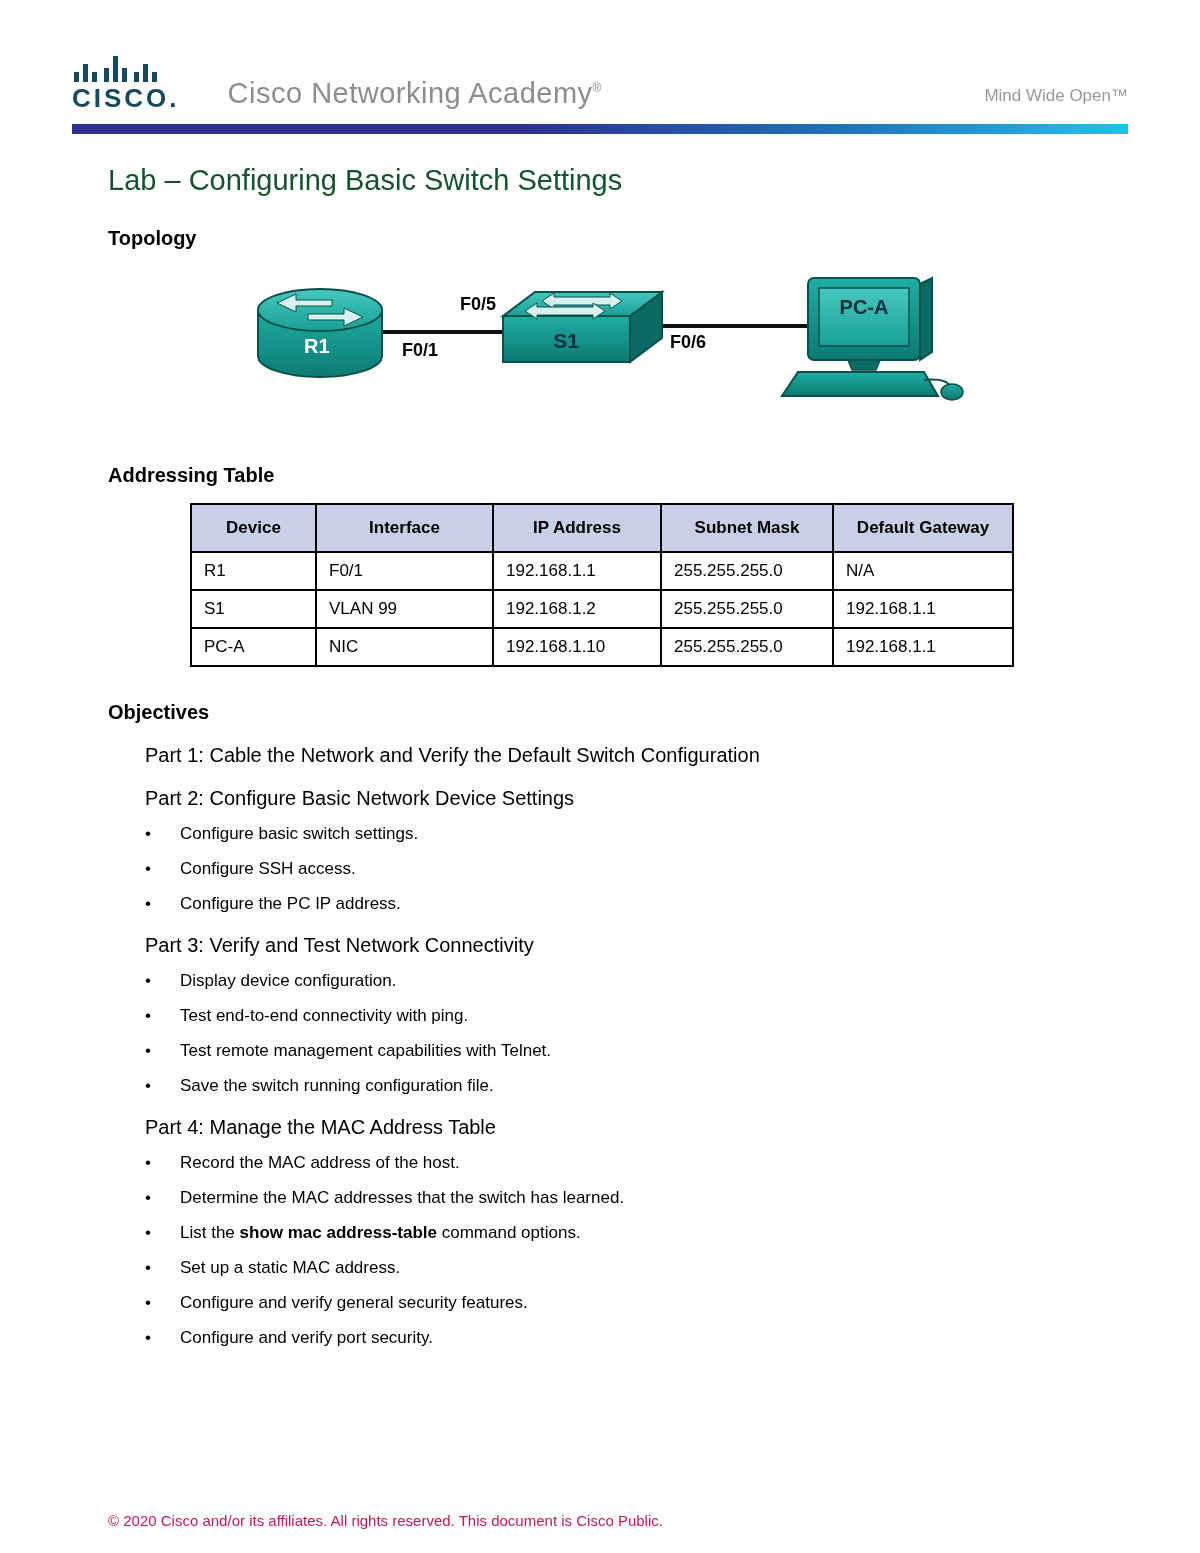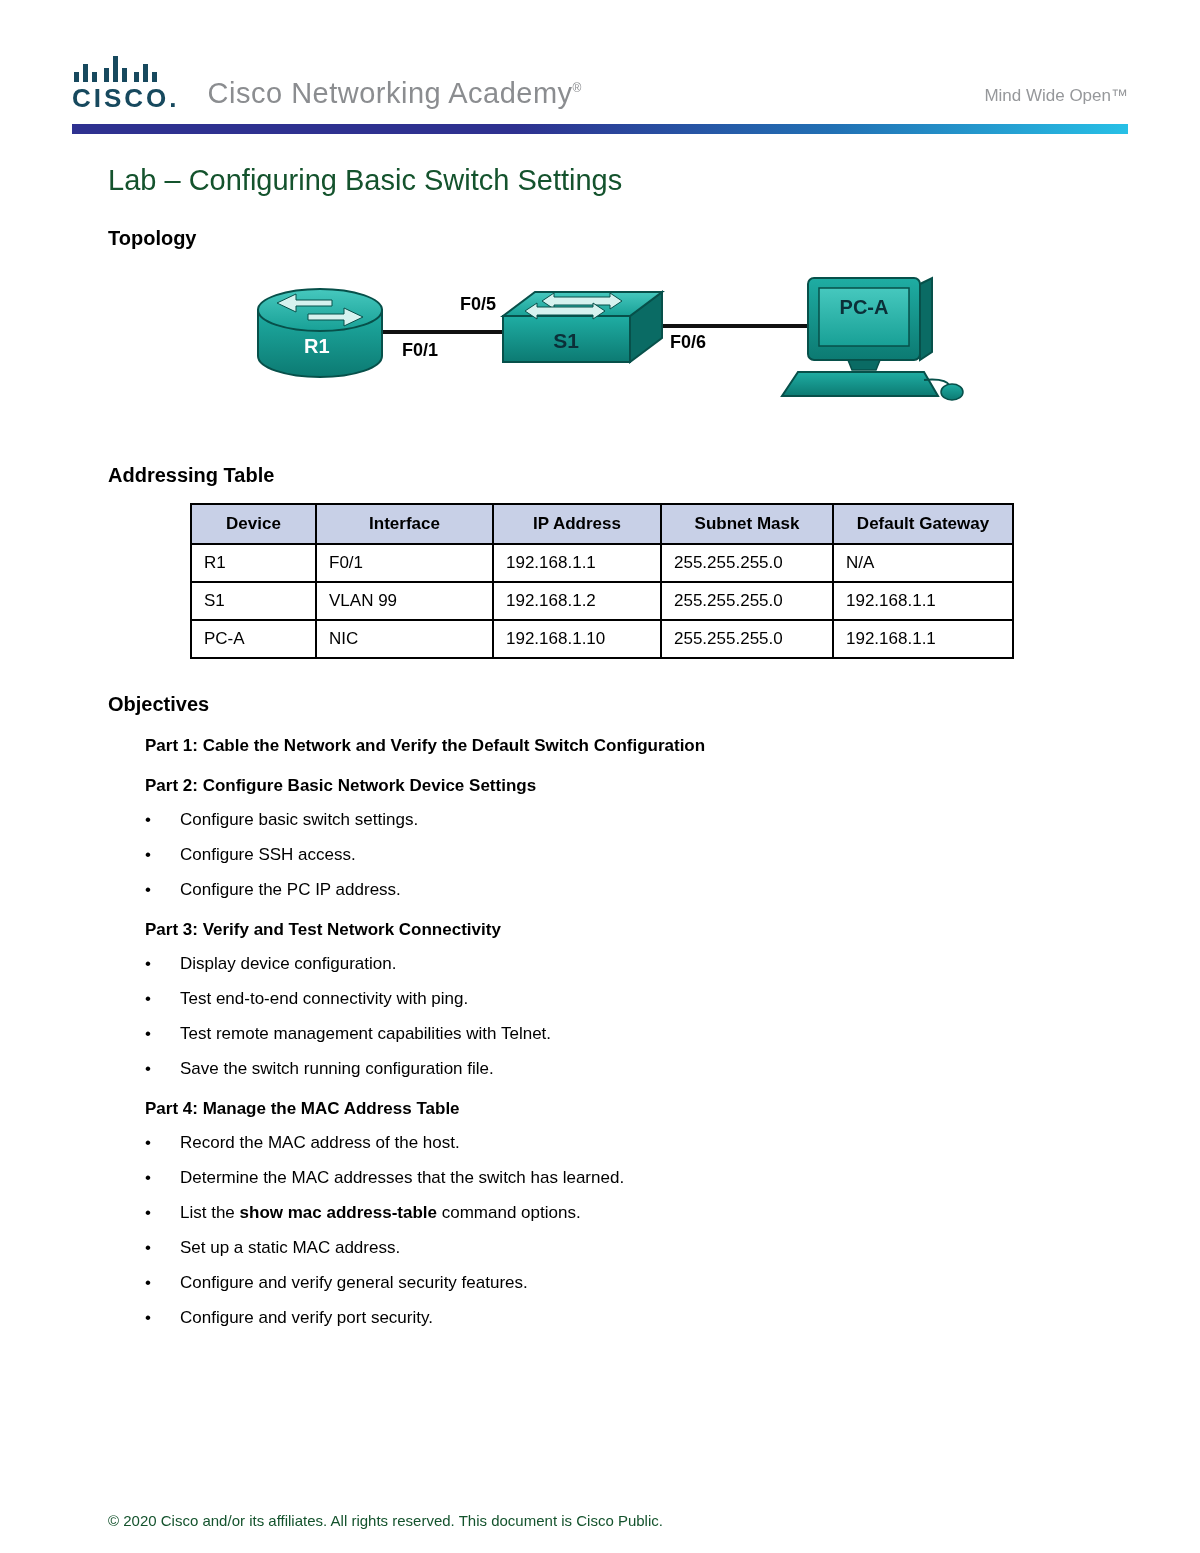--- a/index.html
+++ b/index.html
@@ -5,52 +5,52 @@
   * { margin:0; padding:0; box-sizing:border-box; }
   html,body { background:#ffffff; }
   body { font-family:"Liberation Sans", sans-serif; color:#000; }
   .page { position:relative; width:1200px; height:1553px; background:#fff; overflow:hidden;border-radius:10px; }
 
   
   .header { display:flex; align-items:flex-end; padding:50px 72px 0 72px; }
   .logo { display:flex; flex-direction:column; align-items:flex-start; }
   .logo-bars { display:block; margin-bottom:3px; margin-left:2px; }
   .brand-word { font-size:26px; font-weight:bold; letter-spacing:3px; color:#17495e; line-height:1; }
-  .academy { font-size:29px; color:#8b8d90; margin-left:28px; padding-bottom:1px; letter-spacing:0.5px; }
+  .academy { font-size:29px; color:#8b8d90; margin-left:48px; padding-bottom:1px; letter-spacing:0.5px; }
   .academy sup { font-size:12px; vertical-align:super; }
   .tagline { margin-left:auto; font-size:17px; color:#96989b; padding-bottom:5px;margin-top:36px; }
   .brand-bar { margin:13px 72px 0 72px; height:10px;
     background:linear-gradient(to right,#2e3190 0%,#2e3190 42%,#2170b4 72%,#27c0e6 100%); }
 
   .content { padding:0 72px 0 108px; }
   h1.title { margin-top:30px; font-size:29px; font-weight:normal; color:#14532d; }
   h2.h2 { font-size:20px; font-weight:bold; color:#000; }
   .h2-topology { margin-top:30px; }
   .h2-addressing { margin-top:16px; }
   .h2-objectives { margin-top:34px; }
 
   
   .topology-wrap { position:relative; height:180px; margin-top:18px; }
   .topology-svg { display:block; margin-left:72px; }
 
   
   table.addr { border-collapse:collapse; margin:16px 0 0 82px; table-layout:fixed; }
   .addr th, .addr td { border:2px solid #000; font-size:17px; vertical-align:middle; }
-  .addr th { background:#c8d0e7; font-weight:bold; text-align:center; height:40px; padding:0 8px; }
+  .addr th { background:#c8d0e7; font-weight:bold; text-align:center; height:48px; padding:0 8px; }
   .addr td { height:38px; padding:0 12px; text-align:left; }
 
   
   .objectives { margin-top:6px; }
-  .part-heading { margin:20px 0 14px 37px; font-size:17px; font-weight:bold; }
+  .part-heading { margin:20px 0 14px 37px; font-size:20px; font-weight:normal; }
   .bullet-row { display:flex; margin:0 0 15px 37px; font-size:17px; }
   .bullet-row .dot { width:35px; flex:0 0 35px; }
   .bullet-row .bullet-text b { font-weight:bold; }
 
   
-  .footer { position:absolute; left:108px; top:1512px; font-size:15px; color:#14532d; }
+  .footer { position:absolute; left:108px; top:1512px; font-size:15px; color:#be185d; }
 
   svg text { font-family:"Liberation Sans", sans-serif; }
 </style>
 </head>
 <body>
 
 <div class="page">
 
   <div class="header">
     <div class="logo">

